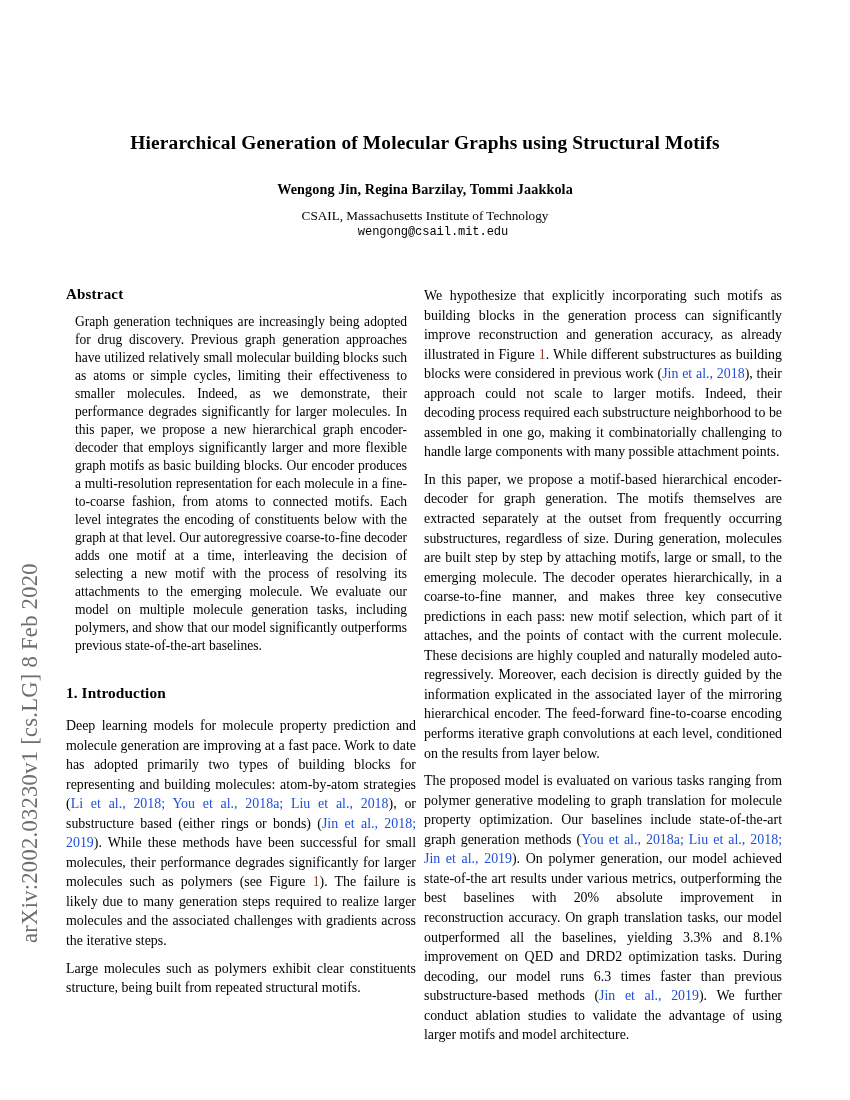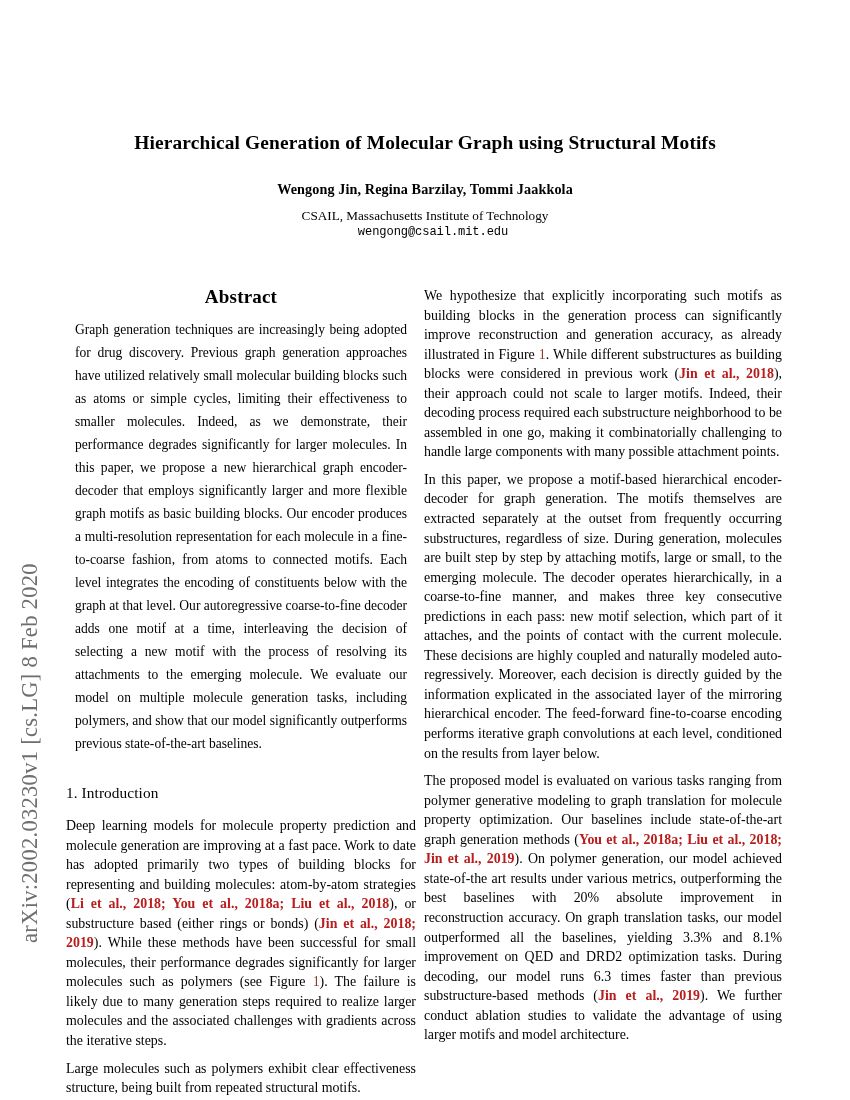--- a/index.html
+++ b/index.html
@@ -94,89 +94,88 @@
 
   
   .col {
     position: absolute;
     top: 286px;
   }
   #col-left  { left: 66px;  width: 350px; }
   #col-right { left: 424px; width: 358px; }
 
   .abstract-head {
-    text-align: center;
-    font-size: 19px;
+    font-size: 15px;
     font-weight: bold;
     margin: 0 0 10px 0;
     letter-spacing: 0.2px;
   }
 
   .abstract-body {
     font-size: 13.55px;
-    line-height: 23px;
+    line-height: 18px;
     text-align: justify;
     text-justify: inter-word;
     margin: 0;
     padding: 0 9px;
     hyphens: manual;
   }
 
   .section-head {
     font-size: 15.3px;
-    font-weight: normal;
+    font-weight: bold;
     margin: 0;
     padding: 0;
     letter-spacing: 0.1px;
   }
 
   p.body {
     font-size: 13.9px;
     line-height: 19.55px;
     text-align: justify;
     text-justify: inter-word;
     margin: 0;
     hyphens: manual;
   }
   p.body + p.body { margin-top: 8px; }
 
-  .cite { color: #b91c1c; font-weight: bold; }
+  .cite { color: #1d4ed8; }
   .figref { color: #8a3b2a; }
 
   .sp-intro { height: 29px; }
   .sp-after-head { height: 14px; }
 </style>
 </head>
 <body>
 
 <div id="arxiv-stamp">
   <div class="stamp-text">arXiv:2002.03230v1  [cs.LG]  8 Feb 2020</div>
 </div>
 
 <div id="page">
 
-  <h1 id="title">Hierarchical Generation of Molecular Graph using Structural Motifs</h1>
+  <h1 id="title">Hierarchical Generation of Molecular Graphs using Structural Motifs</h1>
 
   <div id="authors">Wengong Jin,   Regina Barzilay,   Tommi Jaakkola</div>
   <div id="affiliation">CSAIL, Massachusetts Institute of Technology</div>
   <div id="email">wengong@csail.mit.edu</div>
 
   <div class="col" id="col-left">
 
     <div class="abstract-head">Abstract</div>
     <p class="abstract-body">Graph generation techniques are increasingly being adopted for drug discovery. Previous graph generation approaches have utilized relatively small molecular building blocks such as atoms or simple cycles, limiting their effectiveness to smaller molecules. Indeed, as we demonstrate, their performance degrades significantly for larger molecules. In this paper, we propose a new hierarchical graph encoder-decoder that employs significantly larger and more flexible graph motifs as basic building blocks. Our encoder produces a multi-resolution representation for each molecule in a fine-to-coarse fashion, from atoms to connected motifs. Each level integrates the encoding of constituents below with the graph at that level. Our autoregressive coarse-to-fine decoder adds one motif at a time, interleaving the decision of selecting a new motif with the process of resolving its attachments to the emerging molecule. We evaluate our model on multiple molecule generation tasks, including polymers, and show that our model significantly outperforms previous state-of-the-art baselines.</p>
 
     <div class="sp-intro"></div>
 
     <div class="section-head">1. Introduction</div>
     <div class="sp-after-head"></div>
 
     <p class="body"><span>Deep learning models for molecule property prediction and molecule generation are improving at a fast pace. Work to date has adopted primarily two types of building blocks for representing and building molecules: atom-by-atom strategies (</span><span class="cite">Li et al., 2018</span><span class="cite">; </span><span class="cite">You et al., 2018a</span><span class="cite">; </span><span class="cite">Liu et al., 2018</span><span>), or substructure based (either rings or bonds) (</span><span class="cite">Jin et al., 2018</span><span class="cite">; </span><span class="cite">2019</span><span>). While these methods have been successful for small molecules, their performance degrades significantly for larger molecules such as polymers (see Figure </span><span class="figref">1</span><span>). The failure is likely due to many generation steps required to realize larger molecules and the associated challenges with gradients across the iterative steps.</span></p>
 
-    <p class="body">Large molecules such as polymers exhibit clear effectiveness structure, being built from repeated structural motifs.</p>
+    <p class="body">Large molecules such as polymers exhibit clear constituents structure, being built from repeated structural motifs.</p>
   </div>
 
   <div class="col" id="col-right">
 
     <p class="body"><span>We hypothesize that explicitly incorporating such motifs as building blocks in the generation process can significantly improve reconstruction and generation accuracy, as already illustrated in Figure </span><span class="figref">1</span><span>. While different substructures as building blocks were considered in previous work (</span><span class="cite">Jin et al., 2018</span><span>), their approach could not scale to larger motifs. Indeed, their decoding process required each substructure neighborhood to be assembled in one go, making it combinatorially challenging to handle large components with many possible attachment points.</span></p>
 
     <p class="body">In this paper, we propose a motif-based hierarchical encoder-decoder for graph generation. The motifs themselves are extracted separately at the outset from frequently occurring substructures, regardless of size. During generation, molecules are built step by step by attaching motifs, large or small, to the emerging molecule. The decoder operates hierarchically, in a coarse-to-fine manner, and makes three key consecutive predictions in each pass: new motif selection, which part of it attaches, and the points of contact with the current molecule. These decisions are highly coupled and naturally modeled auto-regressively. Moreover, each decision is directly guided by the information explicated in the associated layer of the mirroring hierarchical encoder. The feed-forward fine-to-coarse encoding performs iterative graph convolutions at each level, conditioned on the results from layer below.</p>
 
     <p class="body"><span>The proposed model is evaluated on various tasks ranging from polymer generative modeling to graph translation for molecule property optimization. Our baselines include state-of-the-art graph generation methods (</span><span class="cite">You et al., 2018a</span><span class="cite">; </span><span class="cite">Liu et al., 2018</span><span class="cite">; </span><span class="cite">Jin et al., 2019</span><span>). On polymer generation, our model achieved state-of-the art results under various metrics, outperforming the best baselines with 20% absolute improvement in reconstruction accuracy. On graph translation tasks, our model outperformed all the baselines, yielding 3.3% and 8.1% improvement on QED and DRD2 optimization tasks. During decoding, our model runs 6.3 times faster than previous substructure-based methods (</span><span class="cite">Jin et al., 2019</span><span>). We further conduct ablation studies to validate the advantage of using larger motifs and model architecture.</span></p>
   </div>

